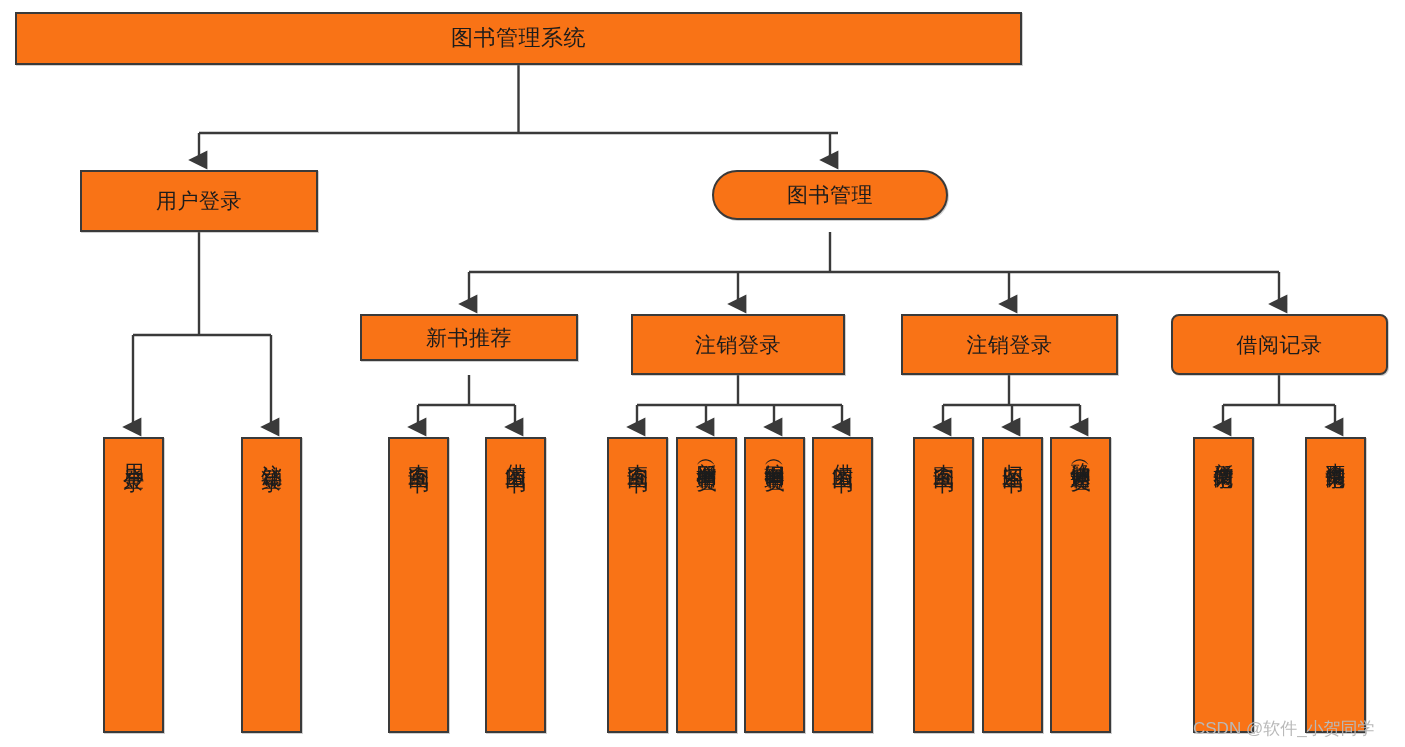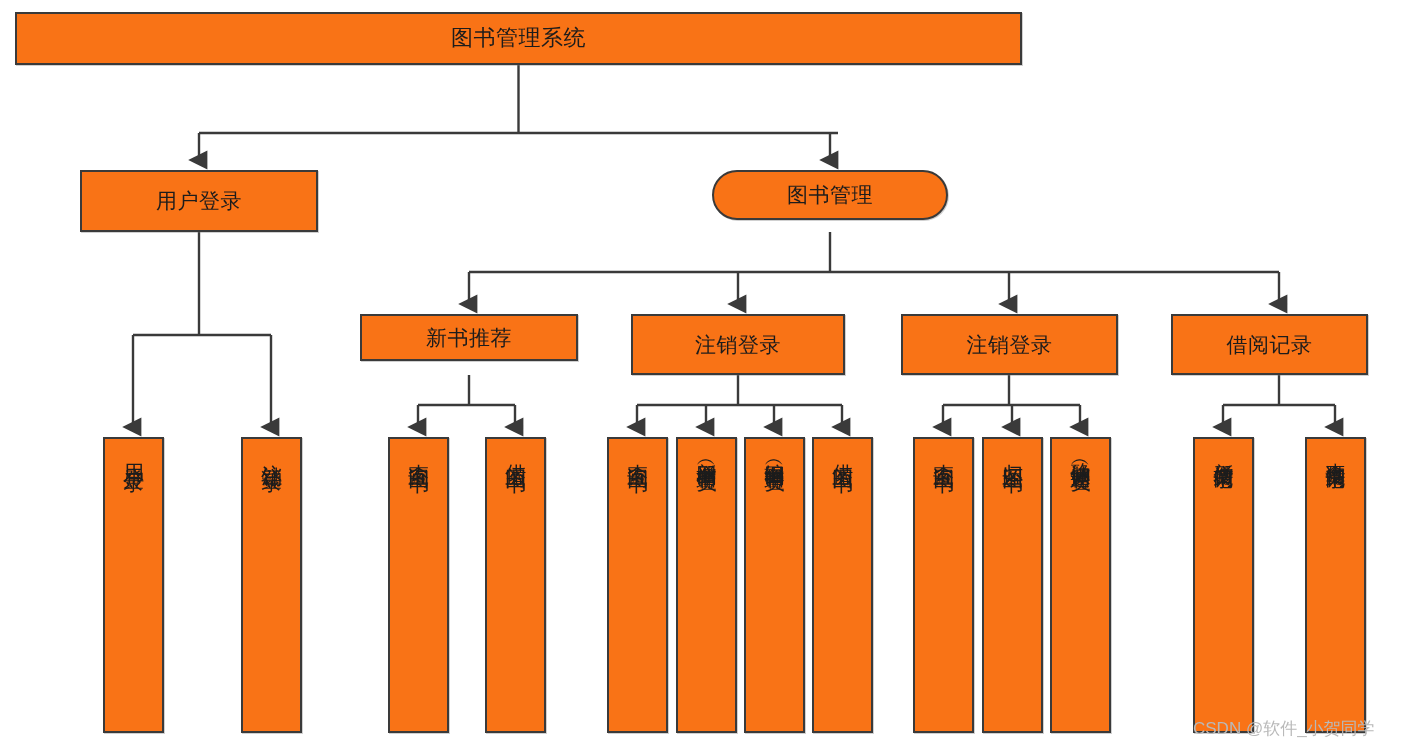--- a/index.html
+++ b/index.html
@@ -141,21 +141,21 @@
 
   <div class="node horiz" style="left:360px; top:314px; width:218px; height:47px;">
     <span class="label">新书推荐</span>
   </div>
   <div class="node horiz" style="left:631px; top:314px; width:214px; height:61px;">
     <span class="label">注销登录</span>
   </div>
   <div class="node horiz" style="left:901px; top:314px; width:217px; height:61px;">
     <span class="label">注销登录</span>
   </div>
-  <div class="node horiz" style="left:1171px; top:314px; width:197px; height:61px;">
+  <div class="node horiz" style="left:1171px; top:314px; width:217px; height:61px;border-radius:8px;">
     <span class="label">借阅记录</span>
   </div>
 
   <div class="node vert" style="left:103px; top:437px; width:61px; height:296px;">
     <span class="label">用户登录</span>
   </div>
   <div class="node vert" style="left:241px; top:437px; width:61px; height:296px;">
     <span class="label">注销登录</span>
   </div>
 

